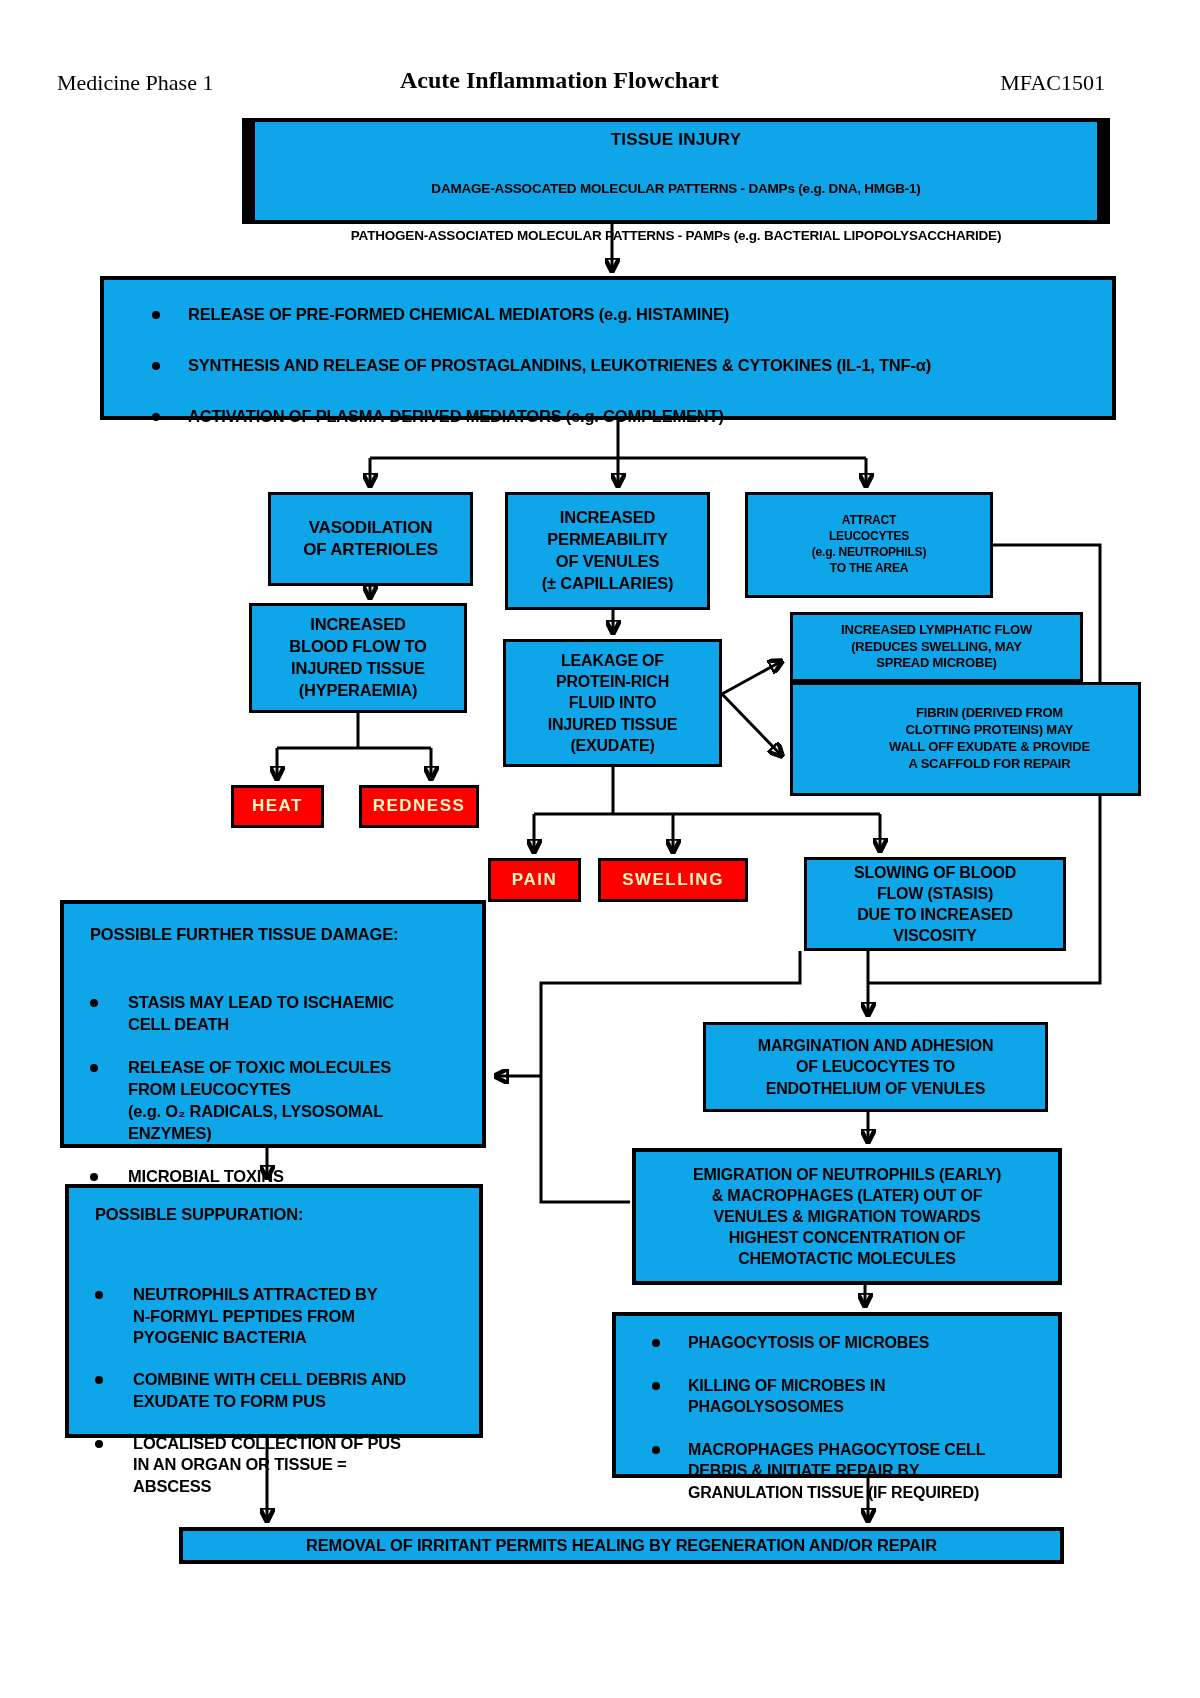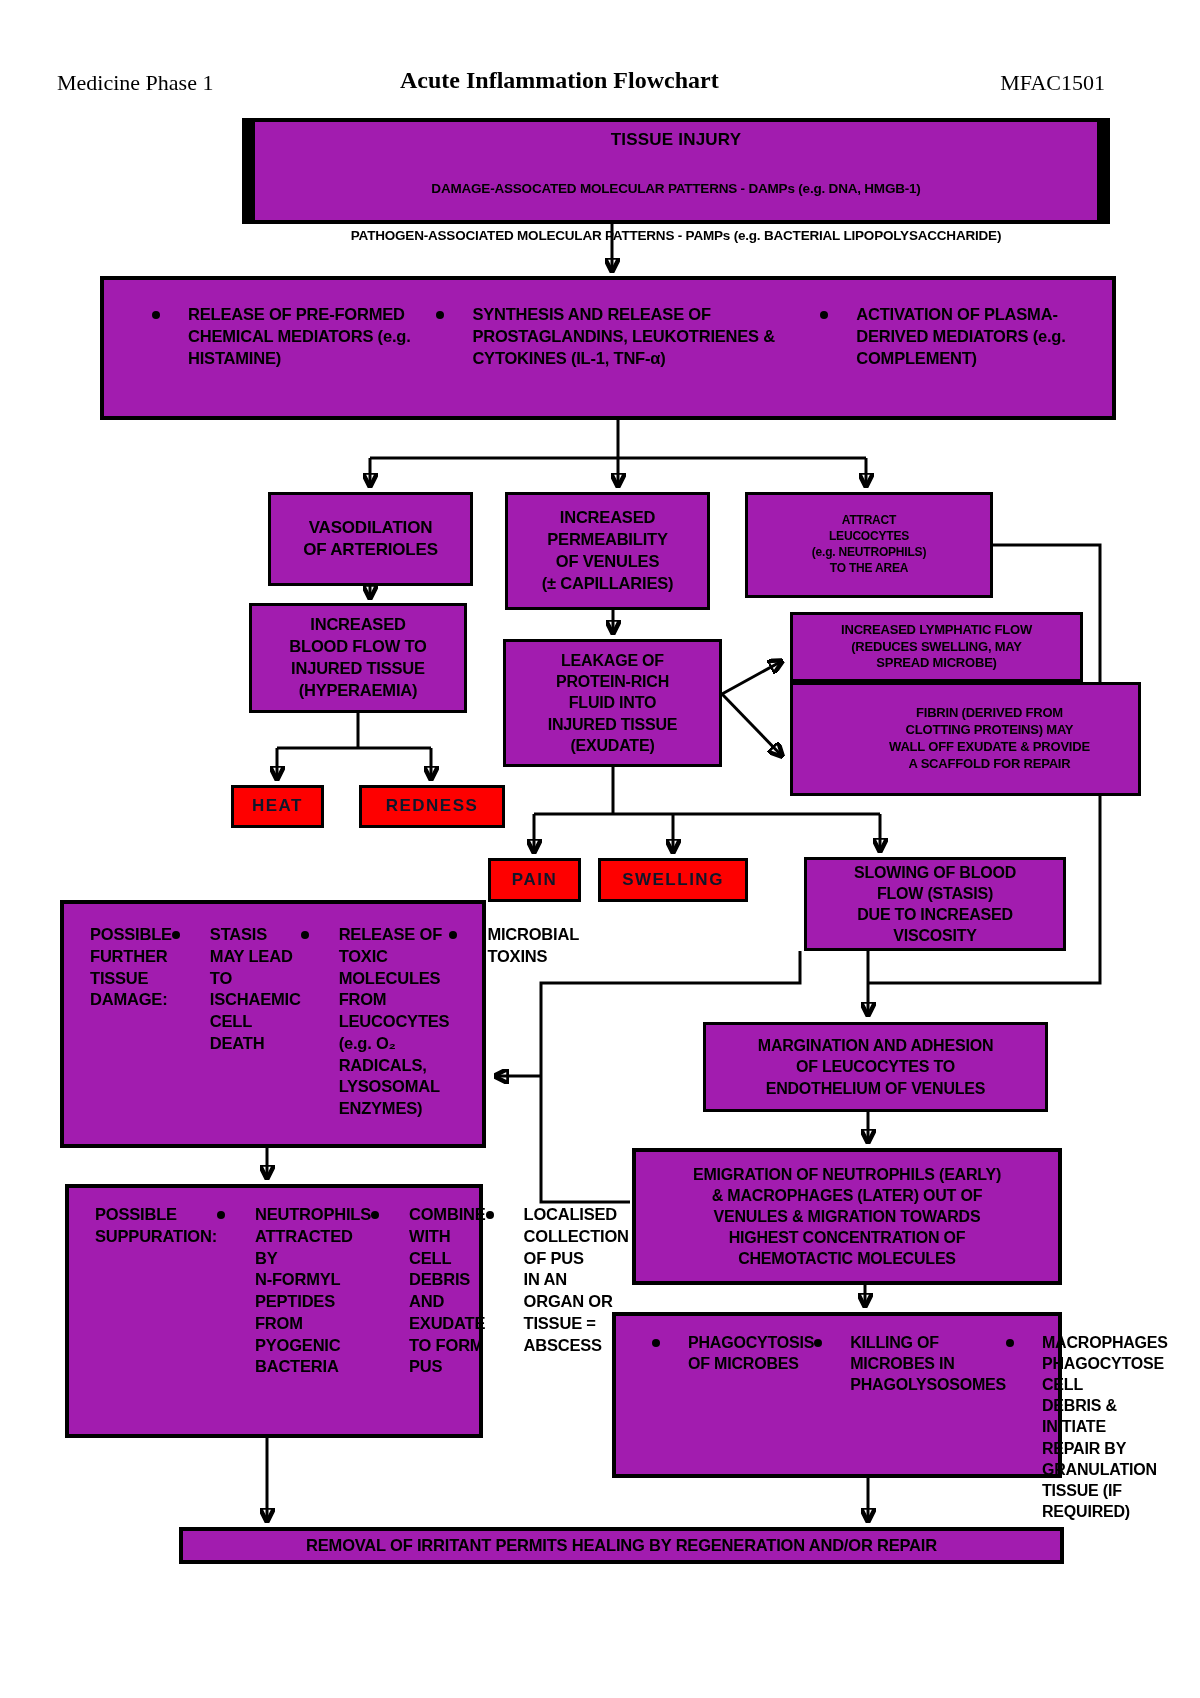--- a/index.html
+++ b/index.html
@@ -12,48 +12,48 @@
   .hdr{position:absolute;color:#000;font-family:"Liberation Serif",serif;}
   #hdr-left{left:57px;top:70px;font-size:22px;}
   #hdr-title{left:400px;top:67px;width:490px;text-align:left;font-size:24px;font-weight:bold;}
   #hdr-right{left:975px;top:70px;width:130px;text-align:right;font-size:22px;}
   
   #wires{position:absolute;left:0;top:0;z-index:1;pointer-events:none;}
   #wires line,#wires path{stroke:#000;stroke-width:3;fill:none;}
   
   .box{
     position:absolute;box-sizing:border-box;z-index:2;
-    border:3px solid #000;background:#a21caf;color:#000;
+    border:3px solid #000;background:#0ea5e9;color:#000;
     display:flex;align-items:center;justify-content:center;
     text-align:center;font-weight:bold;white-space:pre-line;
     line-height:1.32;letter-spacing:-0.2px;
   }
-  .red-box{background:#fe0000;color:#0f172a;font-size:17px;letter-spacing:1.5px;}
-  .list-box{flex-direction:row;align-items:stretch;justify-content:flex-start;
-    text-align:left;white-space:normal;}
+  .red-box{background:#fe0000;color:#fef9c3;font-size:17px;letter-spacing:1.5px;}
+  .list-box{flex-direction:column;align-items:stretch;justify-content:flex-start;
+    text-align:left;white-space:normal;gap:20px;}
   .list-title{white-space:pre-line;}
   .b-row{display:flex;align-items:flex-start;}
   .b-dot{width:8px;height:8px;border-radius:50%;background:#000;flex:0 0 8px;margin-top:7px;}
   .b-txt{white-space:pre-line;}
   
   #bx-tissue{left:242px;top:118px;width:868px;height:106px;border-width:4px;
     border-left-width:13px;border-right-width:13px;flex-direction:column;
     justify-content:space-between;padding:7px 4px 9px;}
   #bx-tissue .t-title{font-size:17px;letter-spacing:0.2px;}
   #bx-tissue .t-line{font-size:13.5px;margin-top:29px;}
   #bx-mediators{left:100px;top:276px;width:1016px;height:144px;border-width:4px;
     padding:24px 10px 10px 48px;}
   #bx-mediators .b-row{margin-bottom:9px;font-size:16.5px;}
   #bx-mediators .b-txt{margin-left:28px;}
   #bx-vasodilation{left:268px;top:492px;width:205px;height:94px;font-size:17px;}
   #bx-permeability{left:505px;top:492px;width:205px;height:118px;font-size:16.5px;}
   #bx-attract{left:745px;top:492px;width:248px;height:106px;font-size:12px;}
   #bx-hyperaemia{left:249px;top:603px;width:218px;height:110px;font-size:16.5px;}
   #bx-heat{left:231px;top:785px;width:93px;height:43px;}
-  #bx-redness{left:359px;top:785px;width:146px;height:43px;}
+  #bx-redness{left:359px;top:785px;width:120px;height:43px;}
   #bx-leakage{left:503px;top:639px;width:219px;height:128px;font-size:16px;}
   #bx-lymphatic{left:790px;top:612px;width:293px;height:70px;font-size:13px;line-height:1.3;}
   #bx-fibrin{left:790px;top:682px;width:351px;height:114px;font-size:13px;line-height:1.3;padding-left:48px;}
   #bx-pain{left:488px;top:858px;width:93px;height:44px;}
   #bx-swelling{left:598px;top:858px;width:150px;height:44px;}
   #bx-slowing{left:763px;top:857px;width:262px;height:94px;font-size:16px;margin-left:41px;}
   #bx-damage{left:60px;top:900px;width:426px;height:248px;border-width:4px;
     padding:20px 8px 8px 26px;font-size:16.5px;}
   #bx-damage .list-title{margin-bottom:26px;}
   #bx-damage .b-row{margin-bottom:2px;}

